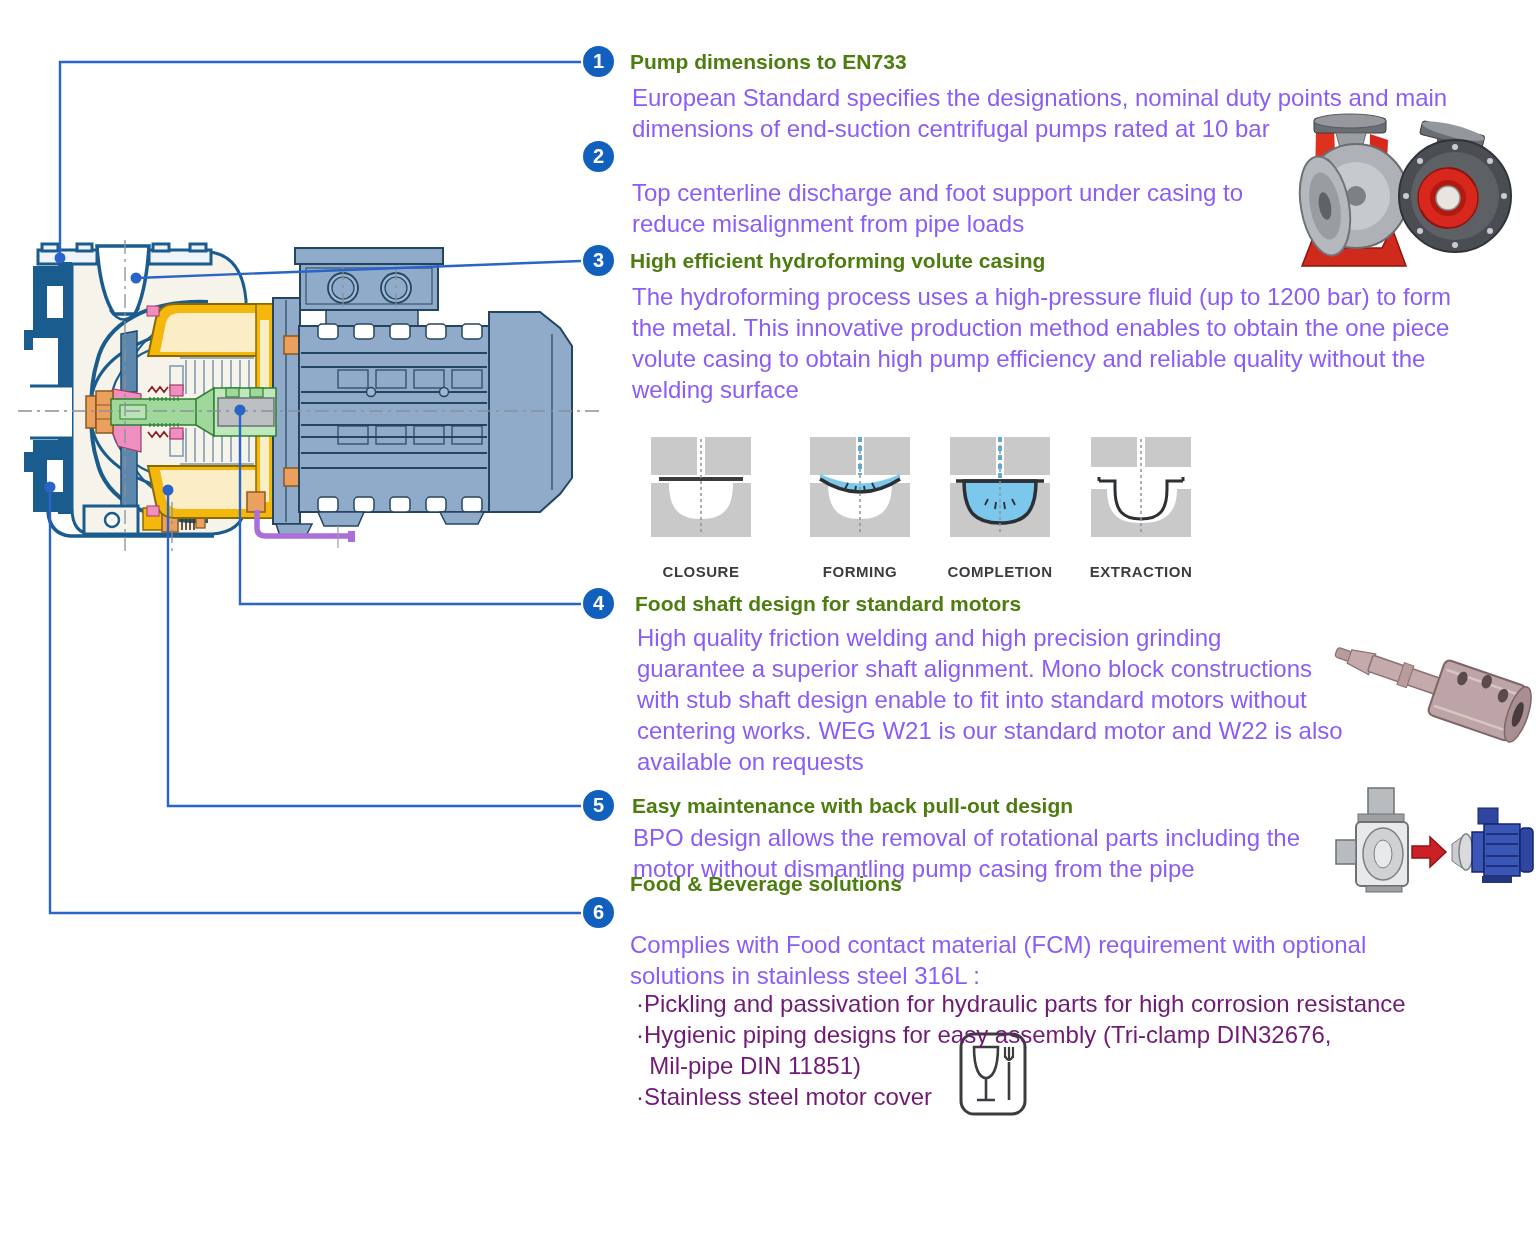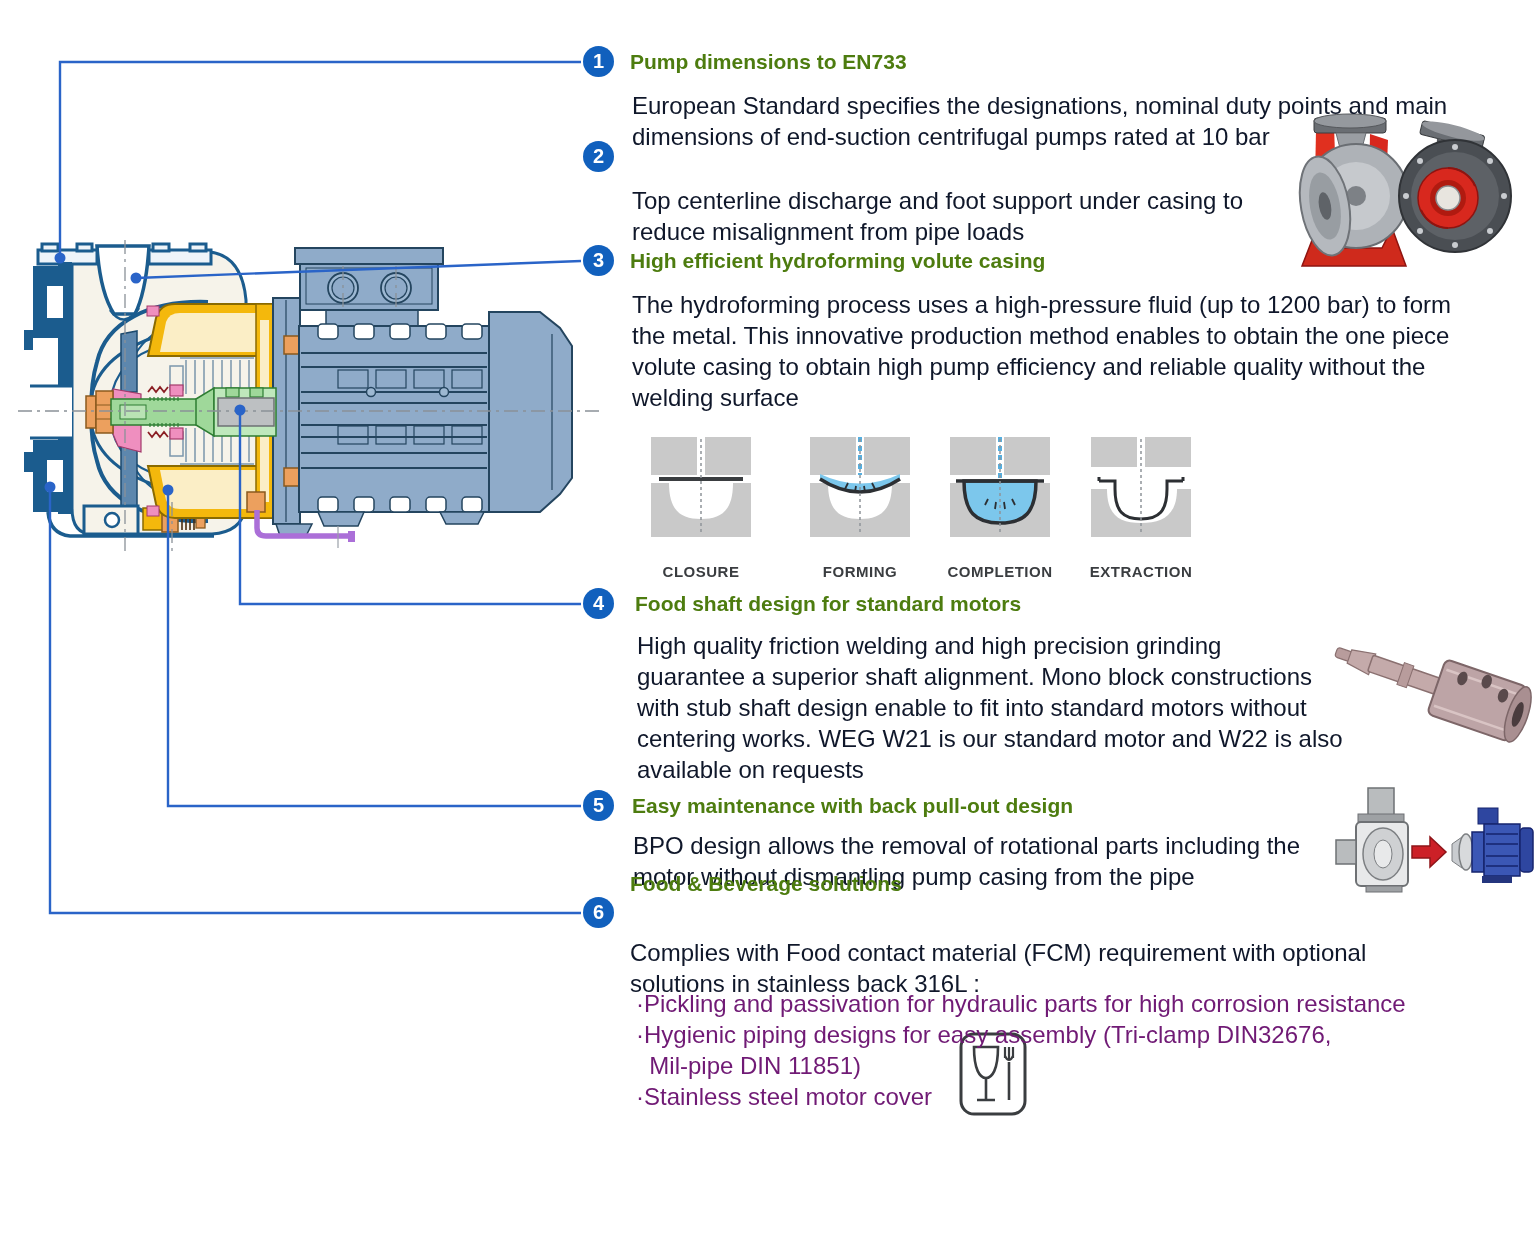--- a/index.html
+++ b/index.html
@@ -2,21 +2,21 @@
 <html><head>
 <meta charset="utf-8">
 <style>
   html,body{margin:0;padding:0;background:#ffffff;}
   #canvas{position:relative;width:1536px;height:1254px;background:#ffffff;overflow:hidden;
           font-family:"Liberation Sans",sans-serif;}
   .abs{position:absolute;}
   .num-circle{position:absolute;width:31px;height:31px;border-radius:50%;background:#1160bd;
               color:#ffffff;font-weight:bold;font-size:20px;line-height:31px;text-align:center;}
   .heading{position:absolute;color:#4d7c0f;font-weight:bold;font-size:21px;line-height:32px;white-space:pre;}
-  .body-text{position:absolute;color:#0f172a;font-size:24px;line-height:31px;white-space:pre-line;margin-top:8px;}
+  .body-text{position:absolute;color:#8b5cf6;font-size:24px;line-height:31px;white-space:pre-line;}
   .bullet{color:#701a75;font-size:24px;line-height:31px;white-space:pre-line;}
   .proc-label{position:absolute;color:#3a3d40;font-weight:bold;font-size:15px;letter-spacing:0.5px;
               text-align:center;width:160px;margin-top:22px;}
   svg{position:absolute;left:0;top:0;}
 </style>
 </head>
 <body>
 
 <div id="canvas">
 
@@ -355,21 +355,21 @@
 with stub shaft design enable to fit into standard motors without
 centering works. WEG W21 is our standard motor and W22 is also
 available on requests</div>
 
   <div class="heading" style="left:632px;top:790px">Easy maintenance with back pull-out design</div>
   <div class="body-text" style="left:633px;top:822px">BPO design allows the removal of rotational parts including the
 motor without dismantling pump casing from the pipe</div>
 
   <div class="heading" style="left:630px;top:868px">Food &amp; Beverage solutions</div>
   <div class="body-text" style="left:630px;top:929px">Complies with Food contact material (FCM) requirement with optional
-solutions in stainless back 316L :</div>
+solutions in stainless steel 316L :</div>
   <div class="abs" style="left:636px;top:988px">
     <div class="bullet">·Pickling and passivation for hydraulic parts for high corrosion resistance</div>
     <div class="bullet">·Hygienic piping designs for easy assembly (Tri-clamp DIN32676,
 &nbsp;&nbsp;Mil-pipe DIN 11851)</div>
     <div class="bullet">·Stainless steel motor cover</div>
   </div>
 
 </div>
 
 </body></html>

